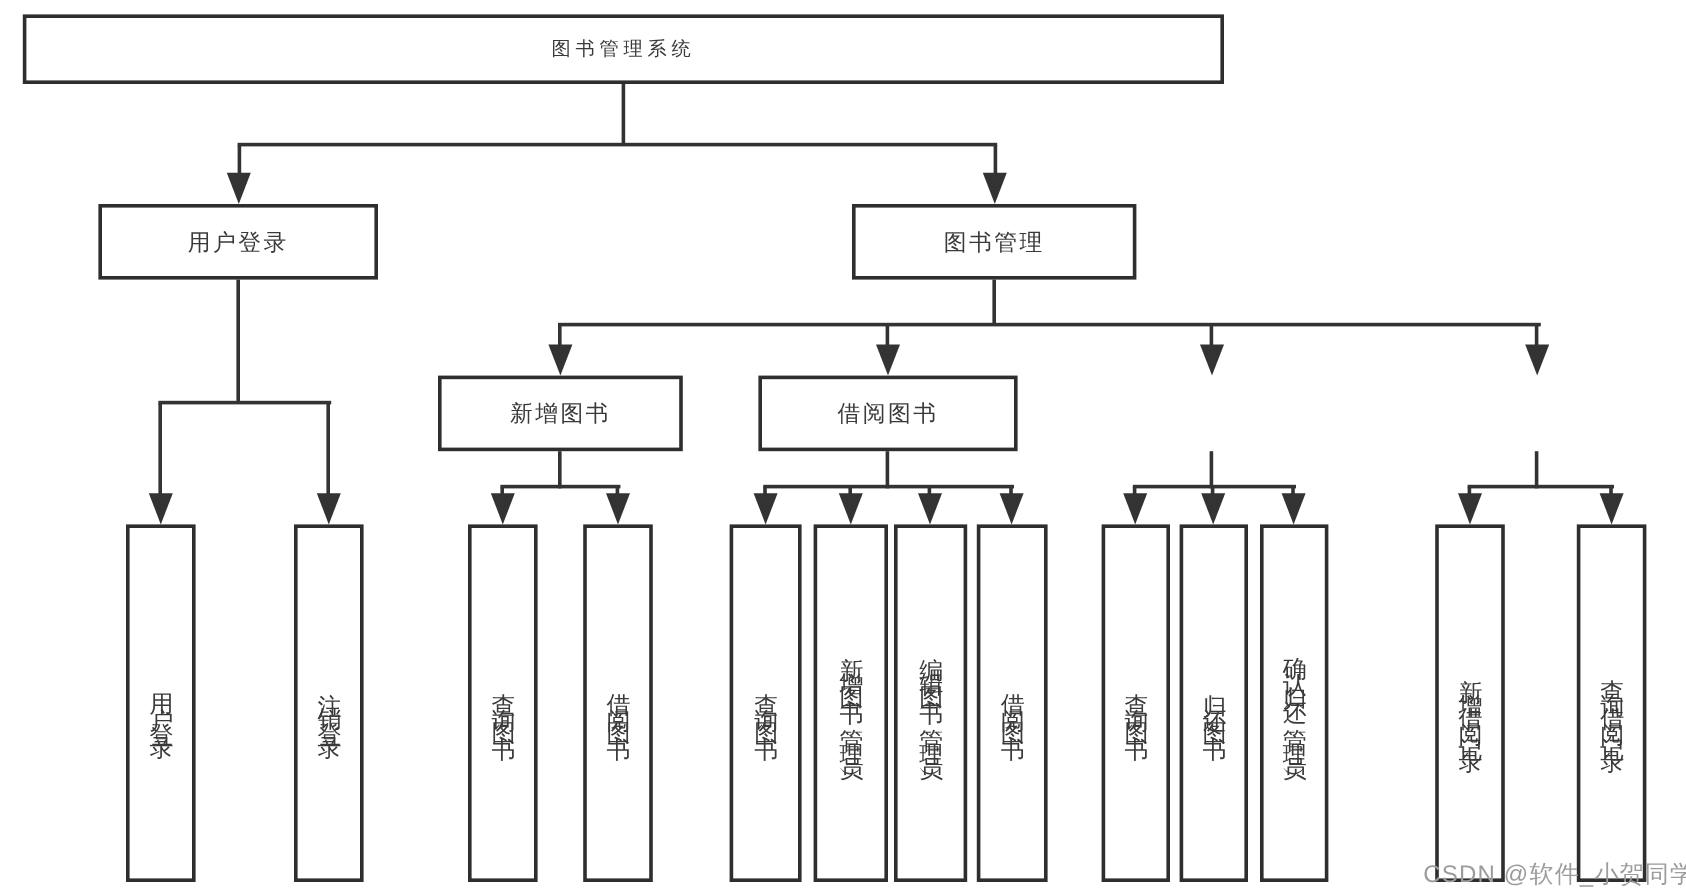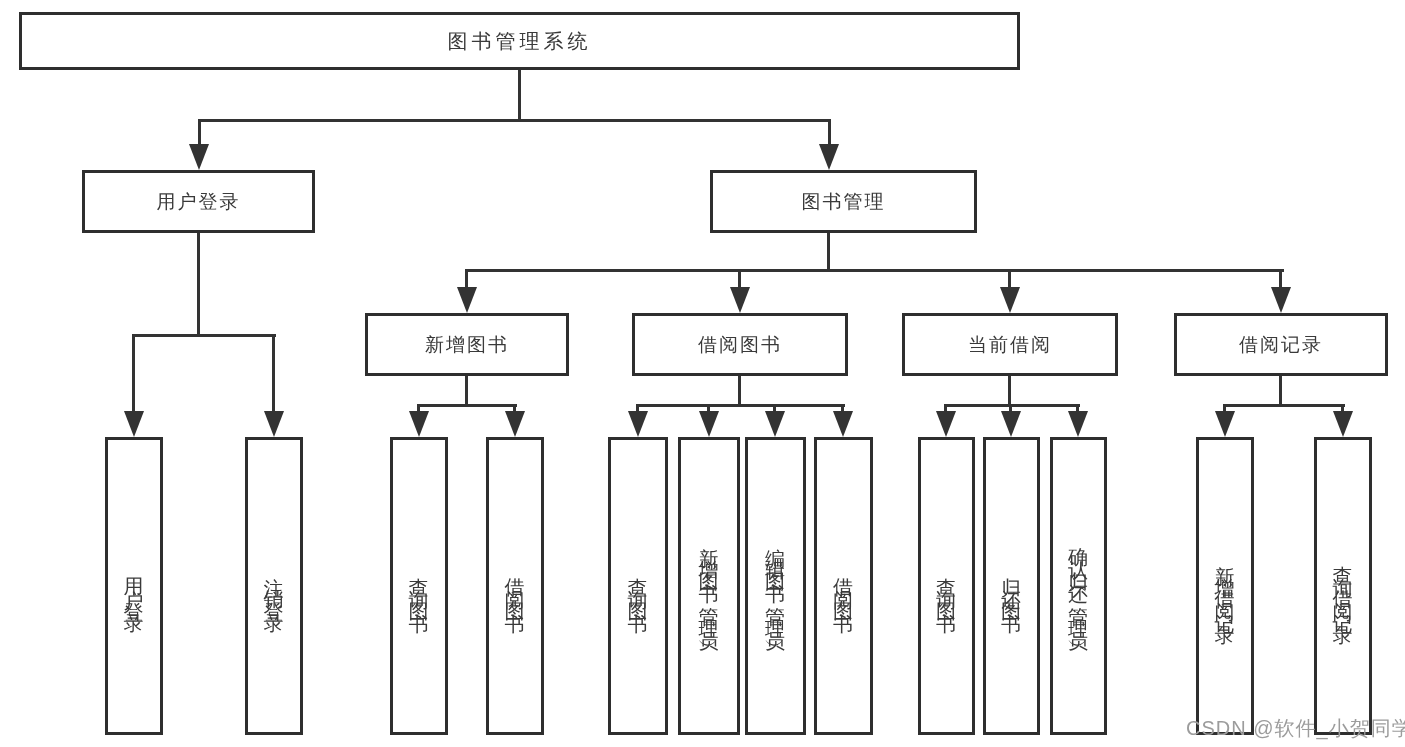--- a/index.html
+++ b/index.html
@@ -27,21 +27,21 @@
     border:3px solid var(--box-border);
     background:#fff;
     display:flex;
     align-items:center;
     justify-content:center;
     color:var(--text);
     font-size:19px;
     letter-spacing:2px;
     white-space:nowrap;
   }
-  .root-node{font-size:20px;letter-spacing:4px;}
+  .root-node{font-size:16px;letter-spacing:4px;}
   .vnode{
     writing-mode:vertical-rl;
     text-orientation:mixed;
     font-size:20px;
     letter-spacing:12px;
     line-height:1;
   }
   .line{position:absolute;background:var(--line);}
   .arrow{
     position:absolute;
@@ -66,39 +66,33 @@
 <div class="canvas">
 
   <div class="node root-node" style="left:19px;top:12px;width:1001px;height:58px;">
       <span>图书管理系统</span>
     </div>
 
   <div class="node" style="left:82px;top:170px;width:233px;height:63px;">
       <span>用户登录</span>
     </div>
 
-  <div class="node" style="left:710px;top:170px;width:267px;height:63px;">
+  <div class="node" style="left:710px;top:170px;width:237px;height:63px;">
       <span>图书管理</span>
     </div>
 
   <div class="node" style="left:365px;top:313px;width:204px;height:63px;">
       <span>新增图书</span>
     </div>
 
   <div class="node" style="left:632px;top:313px;width:216px;height:63px;">
       <span>借阅图书</span>
     </div>
 
-  <div class="node" style="left:902px;top:313px;width:216px;height:63px;">
-      <span>当前借阅</span>
-    </div>
-
-  <div class="node" style="left:1174px;top:313px;width:214px;height:63px;">
-      <span>借阅记录</span>
-    </div>
+
 
   <div class="node vnode" style="left:105px;top:437px;width:58px;height:298px;">
       <span>用户登录</span>
     </div>
 
   <div class="node vnode" style="left:245px;top:437px;width:58px;height:298px;">
       <span>注销登录</span>
     </div>
 
   <div class="node vnode" style="left:390px;top:437px;width:58px;height:298px;">

